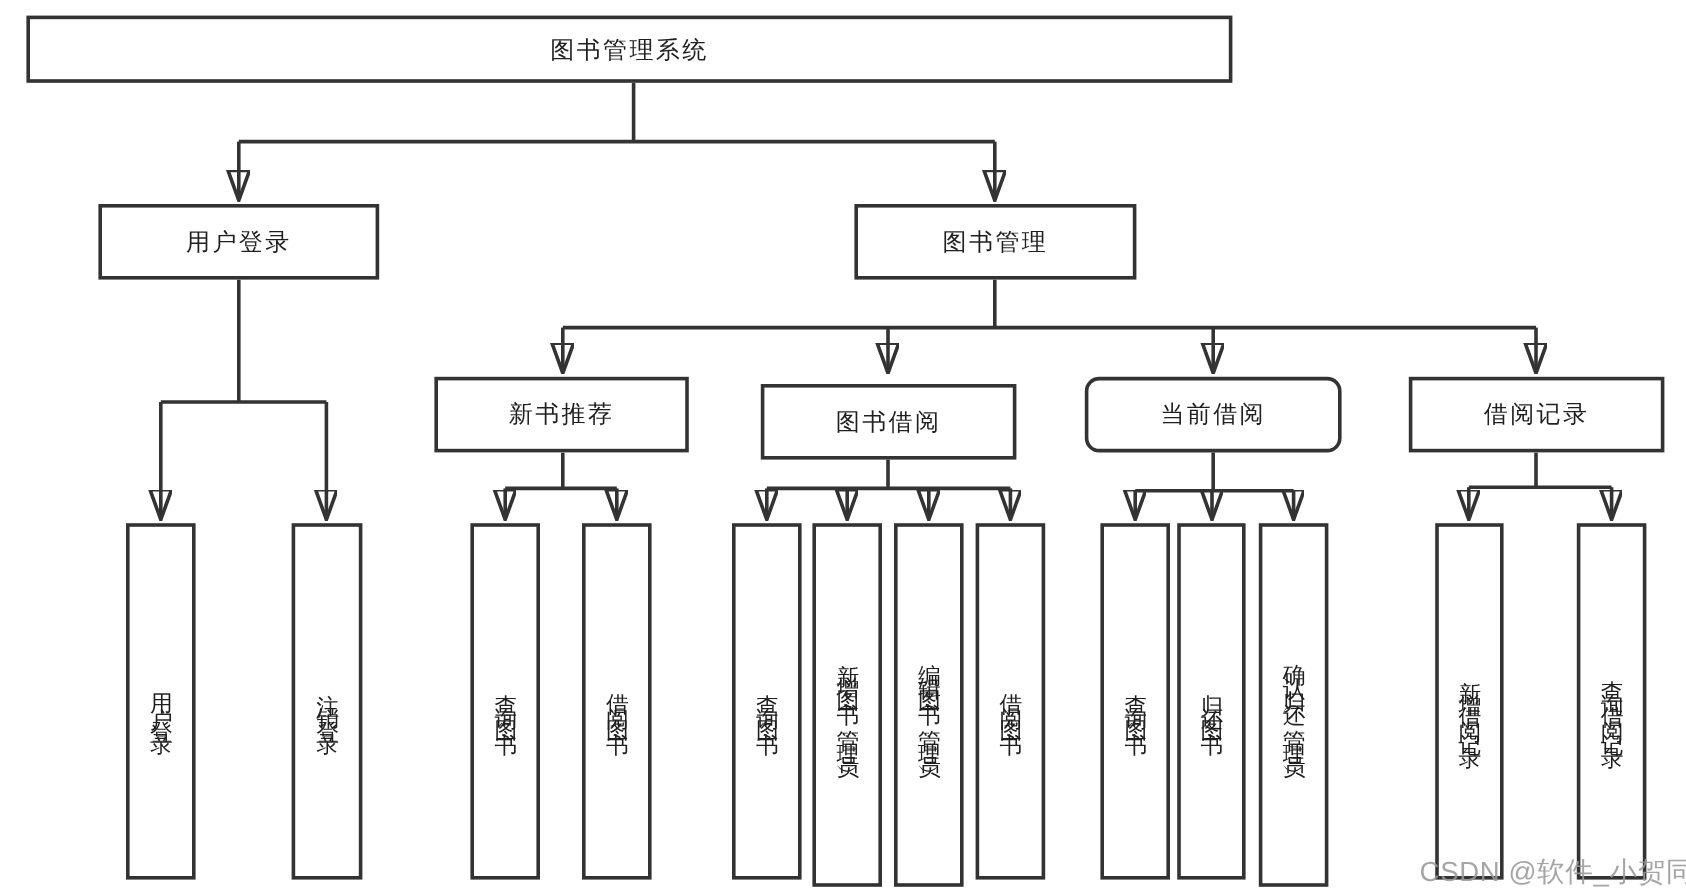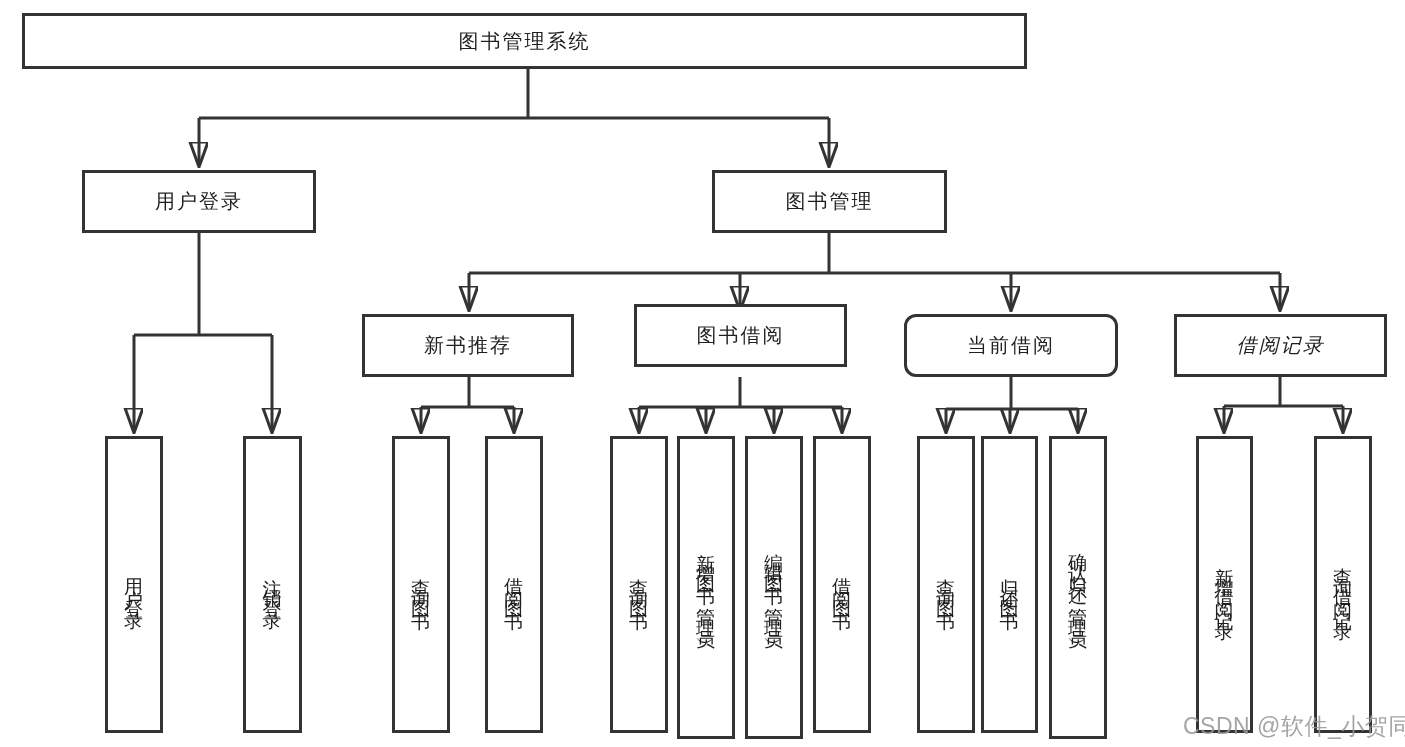--- a/index.html
+++ b/index.html
@@ -113,27 +113,27 @@
   <div class="box hnode" style="left:82px;top:170px;width:234px;height:63px;">
     <span>用户登录</span>
   </div>
   <div class="box hnode" style="left:362px;top:314px;width:212px;height:63px;">
     <span>新书推荐</span>
   </div>
 
   <div class="box hnode" style="left:712px;top:170px;width:235px;height:63px;">
     <span>图书管理</span>
   </div>
-  <div class="box hnode" style="left:634px;top:304px;width:213px;height:63px;">
+  <div class="box hnode" style="left:634px;top:320px;width:213px;height:63px;">
     <span>图书借阅</span>
   </div>
   <div class="box hnode" style="left:904px;top:314px;width:214px;height:63px;border-radius:12px;">
     <span>当前借阅</span>
   </div>
-  <div class="box hnode" style="left:1174px;top:314px;width:213px;height:63px;font-style:italic;">
+  <div class="box hnode" style="left:1174px;top:314px;width:213px;height:63px;">
     <span>借阅记录</span>
   </div>
 
   <div class="box leaf" style="left:105px;top:436px;width:58px;height:297px;">
     <span>用户登录</span>
   </div>
   <div class="box leaf" style="left:243px;top:436px;width:59px;height:297px;">
     <span>注销登录</span>
   </div>
 

